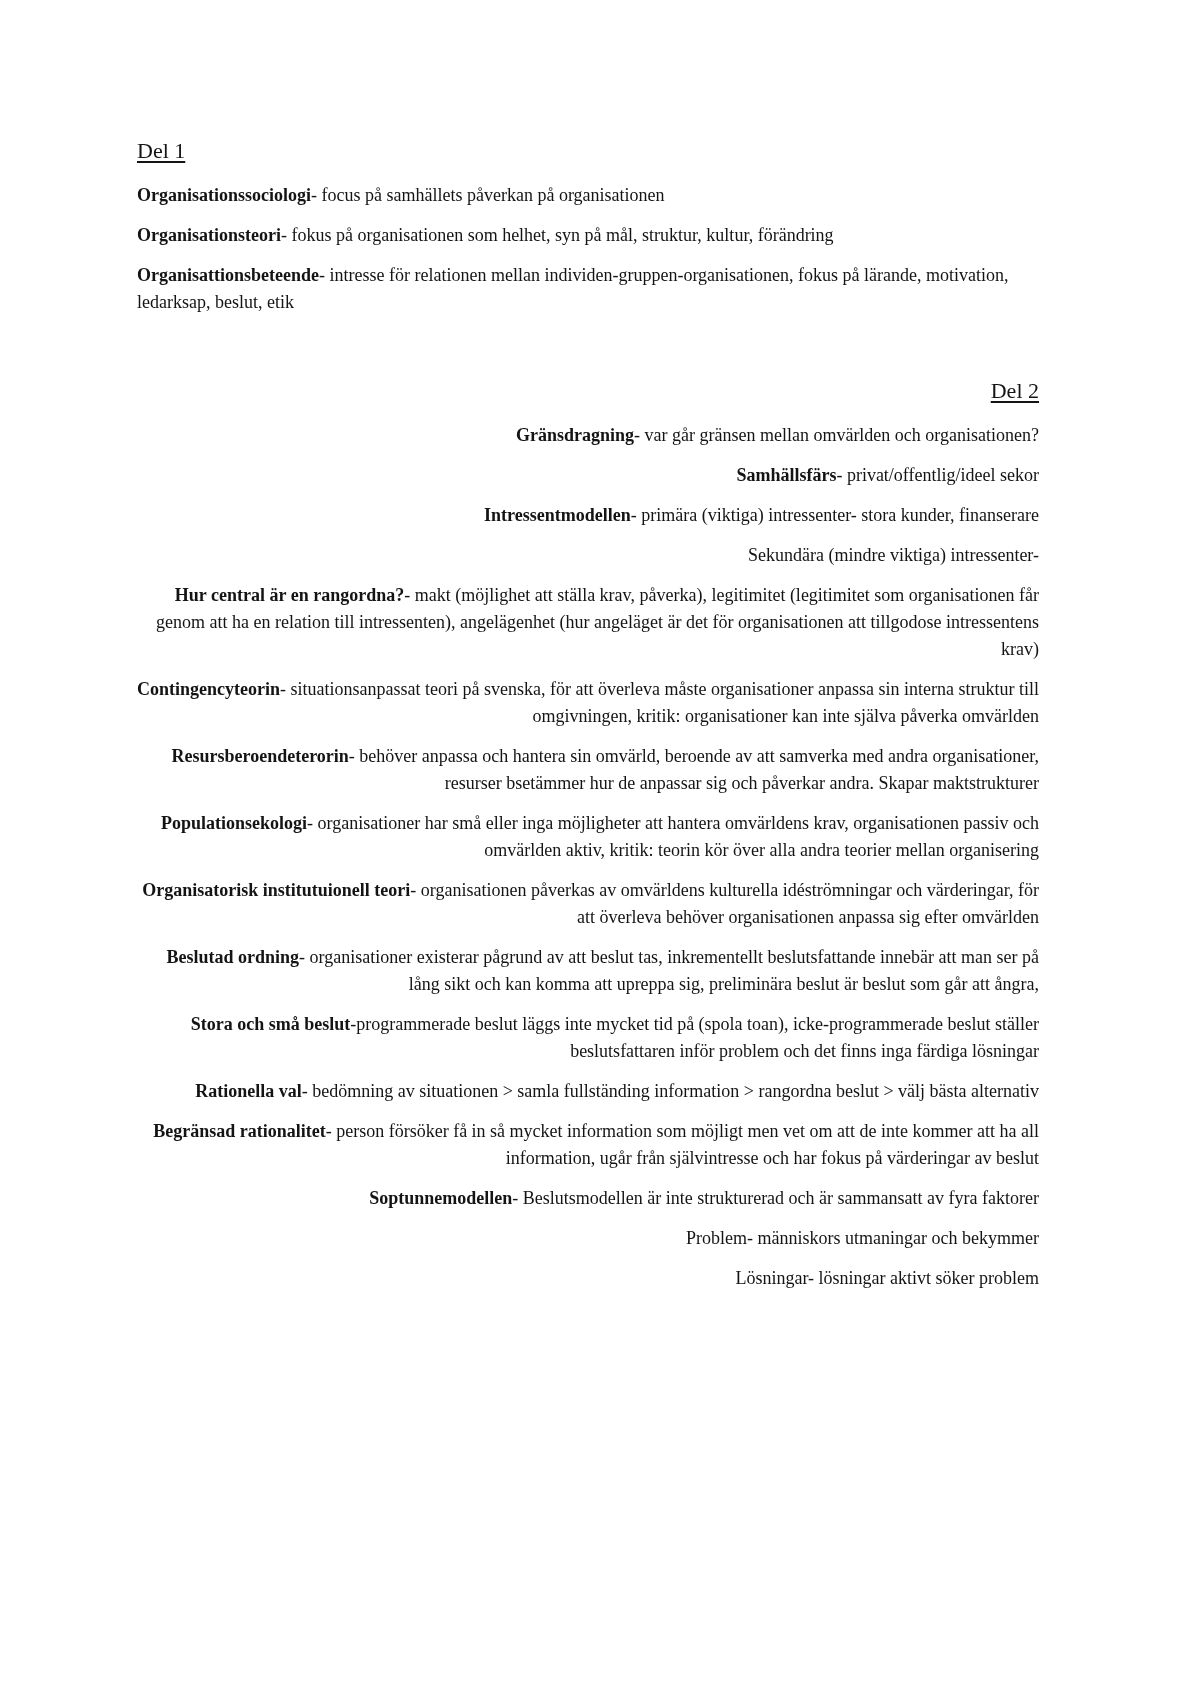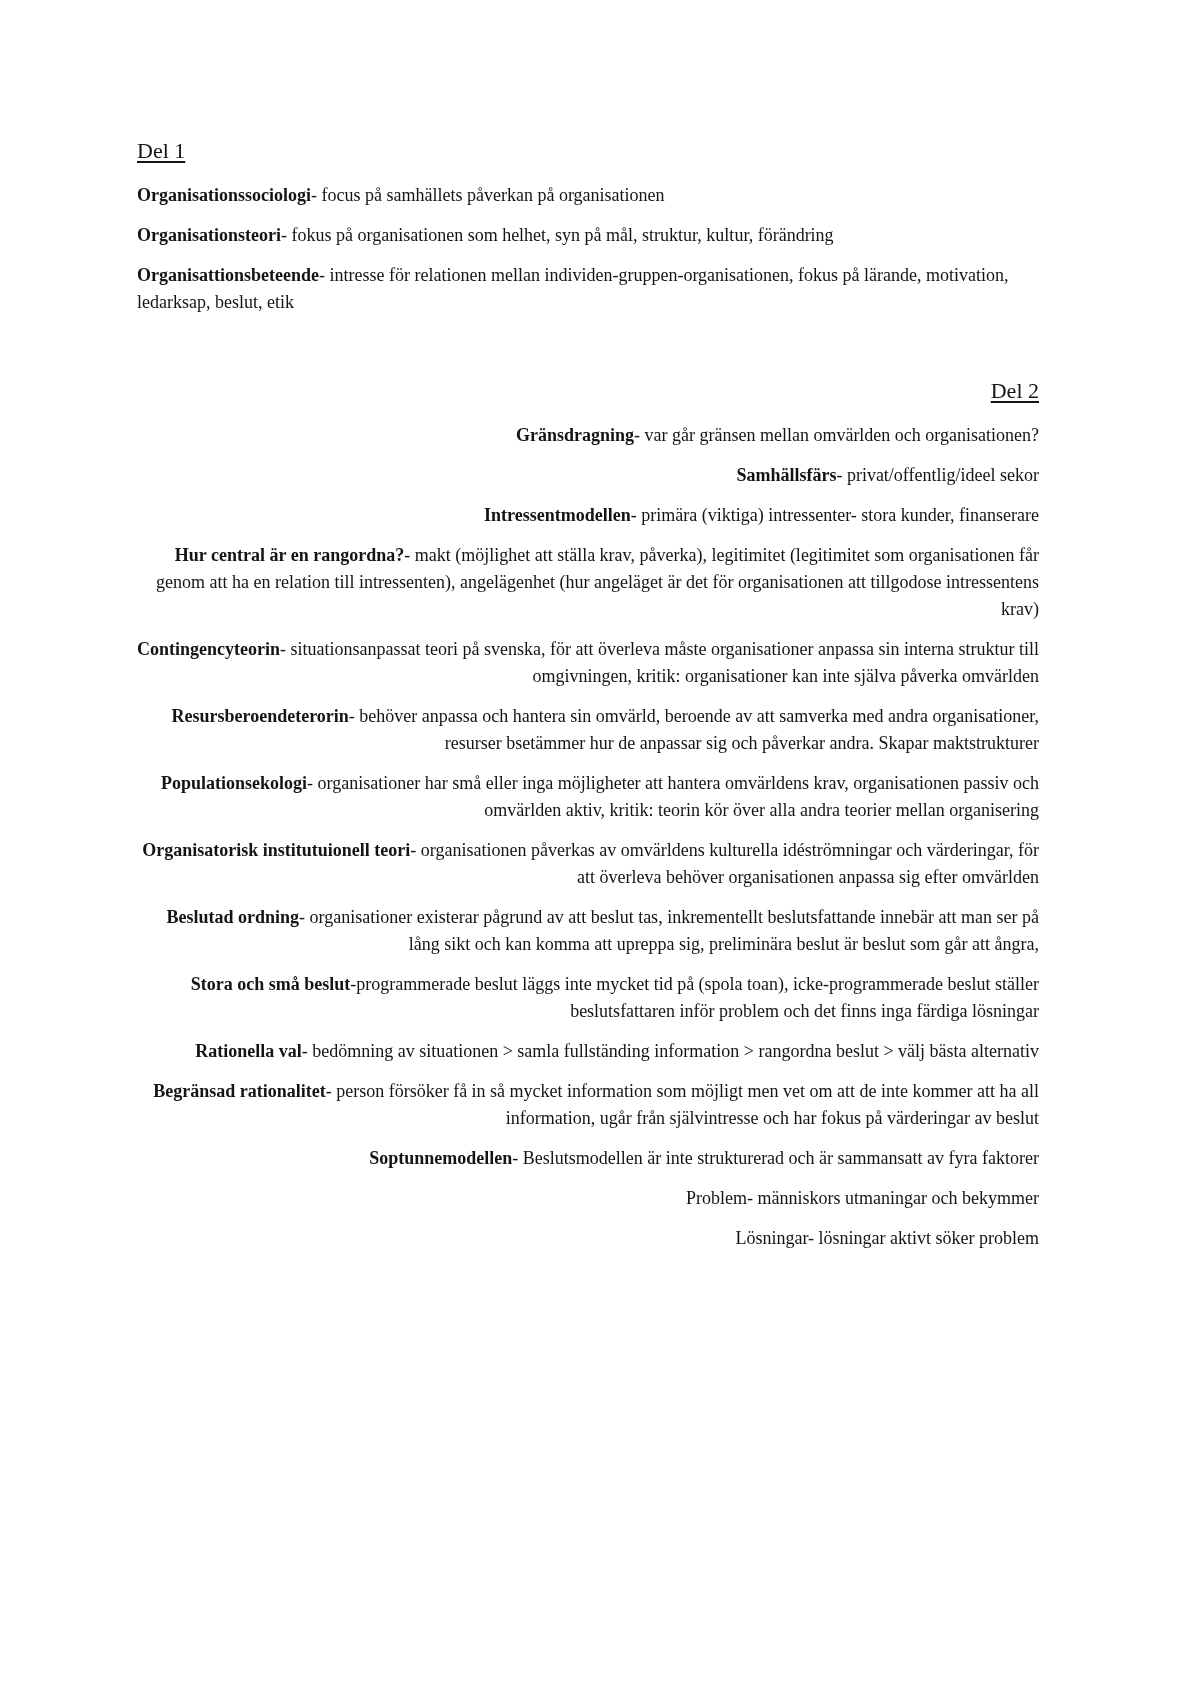--- a/index.html
+++ b/index.html
@@ -45,20 +45,21 @@
         <h2 class="heading">Del 1</h2>
         <p class="para"><span class="term">Organisationssociologi</span><span class="rest">- focus på samhällets påverkan på organisationen</span></p>
         <p class="para"><span class="term">Organisationsteori</span><span class="rest">- fokus på organisationen som helhet, syn på mål, struktur, kultur, förändring</span></p>
         <p class="para"><span class="term">Organisattionsbeteende</span><span class="rest">- intresse för relationen mellan individen-gruppen-organisationen, fokus på lärande, motivation, ledarksap, beslut, etik</span></p>
       </section>
       <section class="doc-section">
         <h2 class="heading">Del 2</h2>
         <p class="para"><span class="term">Gränsdragning</span><span class="rest">- var går gränsen mellan omvärlden och organisationen?</span></p>
         <p class="para"><span class="term">Samhällsfärs</span><span class="rest">- privat/offentlig/ideel sekor</span></p>
         <p class="para"><span class="term">Intressentmodellen</span><span class="rest">- primära (viktiga) intressenter- stora kunder, finanserare</span></p>
+        <p class="para indent"><span class="rest">Sekundära (mindre viktiga) intressenter-</span></p>
         <p class="para"><span class="term">Hur central är en rangordna?</span><span class="rest">- makt (möjlighet att ställa krav, påverka), legitimitet (legitimitet som organisationen får genom att ha en relation till intressenten), angelägenhet (hur angeläget är det för organisationen att tillgodose intressentens krav)</span></p>
         <p class="para gap-before"><span class="term">Contingencyteorin</span><span class="rest">- situationsanpassat teori på svenska, för att överleva måste organisationer anpassa sin interna struktur till omgivningen, kritik: organisationer kan inte själva påverka omvärlden</span></p>
         <p class="para"><span class="term">Resursberoendeterorin</span><span class="rest">- behöver anpassa och hantera sin omvärld, beroende av att samverka med andra organisationer, resurser bsetämmer hur de anpassar sig och påverkar andra. Skapar maktstrukturer</span></p>
         <p class="para"><span class="term">Populationsekologi</span><span class="rest">- organisationer har små eller inga möjligheter att hantera omvärldens krav, organisationen passiv och omvärlden aktiv, kritik: teorin kör över alla andra teorier mellan organisering</span></p>
         <p class="para"><span class="term">Organisatorisk institutuionell teori</span><span class="rest">- organisationen påverkas av omvärldens kulturella idéströmningar och värderingar, för att överleva behöver organisationen anpassa sig efter omvärlden</span></p>
         <p class="para gap-before"><span class="term">Beslutad ordning</span><span class="rest">- organisationer existerar pågrund av att beslut tas, inkrementellt beslutsfattande innebär att man ser på lång sikt och kan komma att upreppa sig, preliminära beslut är beslut som går att ångra,</span></p>
         <p class="para"><span class="term">Stora och små beslut</span><span class="rest">-programmerade beslut läggs inte mycket tid på (spola toan), icke-programmerade beslut ställer beslutsfattaren inför problem och det finns inga färdiga lösningar</span></p>
         <p class="para"><span class="term">Rationella val</span><span class="rest">- bedömning av situationen &gt; samla fullständing information &gt; rangordna beslut &gt; välj bästa alternativ</span></p>
         <p class="para"><span class="term">Begränsad rationalitet</span><span class="rest">- person försöker få in så mycket information som möjligt men vet om att de inte kommer att ha all information, ugår från självintresse och har fokus på värderingar av beslut</span></p>
         <p class="para"><span class="term">Soptunnemodellen</span><span class="rest">- Beslutsmodellen är inte strukturerad och är sammansatt av fyra faktorer</span></p>

